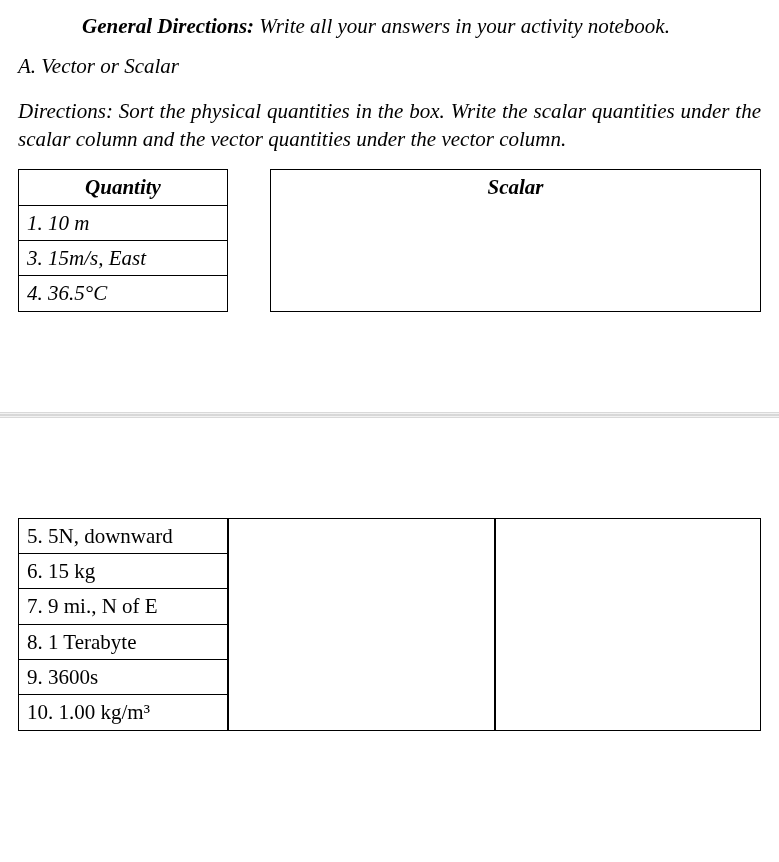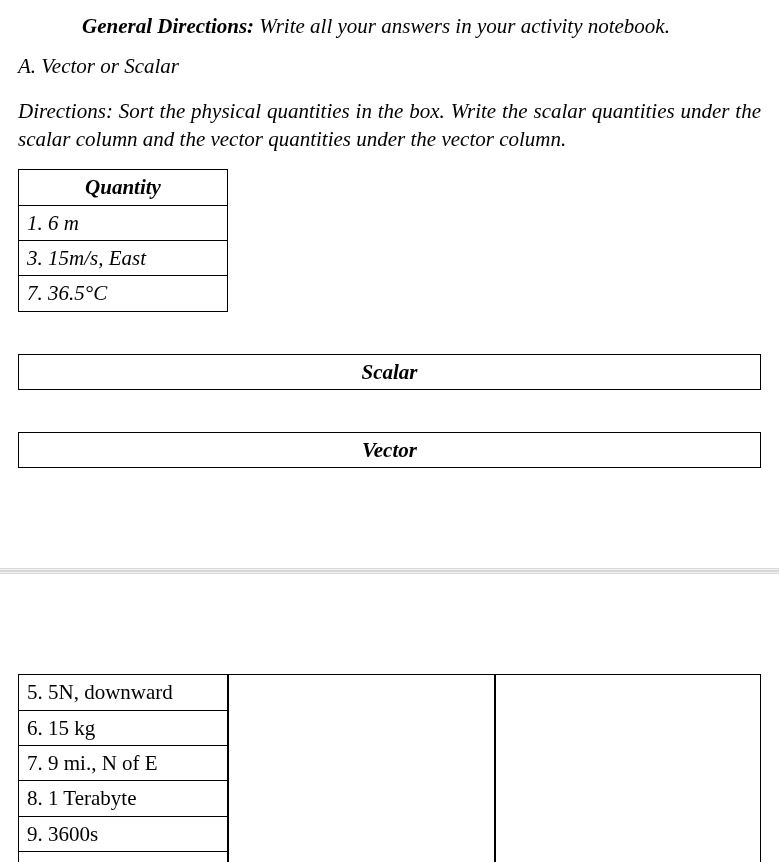--- a/index.html
+++ b/index.html
@@ -33,21 +33,20 @@
   .section-directions {
     text-align: justify;
     margin-bottom: 16px;
   }
   .table-row {
     display: flex;
     gap: 42px;
   }
   .table-row.first {
     margin-bottom: 0;
-    flex-direction: column;
   }
   .quantity-box {
     width: 210px;
     border: 1px solid #000;
     border-collapse: collapse;
   }
   .quantity-header {
     text-align: center;
     font-weight: bold;
     border-bottom: 1px solid #000;
@@ -104,29 +103,26 @@
   <div class="general-directions">
     <span class="bold">General Directions:</span><span> Write all your answers in your activity notebook.</span>
   </div>
 
   <div class="section-heading">A. Vector or Scalar</div>
   <div class="section-directions">Directions: Sort the physical quantities in the box. Write the scalar quantities under the scalar column and the vector quantities under the vector column.</div>
 
   <div class="table-row first">
     <div class="quantity-box">
       <div class="quantity-header">Quantity</div>
-      <div class="quantity-item">1. 6 m</div>
+      <div class="quantity-item">1. 10 m</div>
       <div class="quantity-item">3. 15m/s, East</div>
-      <div class="quantity-item">7. 36.5°C</div>
+      <div class="quantity-item">4. 36.5°C</div>
     </div>
     <div class="answer-box">
       <div class="answer-header">Scalar</div>
-    </div>
-    <div class="answer-box">
-      <div class="answer-header">Vector</div>
     </div>
   </div>
 </div>
 
 <div class="divider-wrap">
   <div class="divider"></div>
 </div>
 
 <div class="second-block">
   <div class="second-row">

